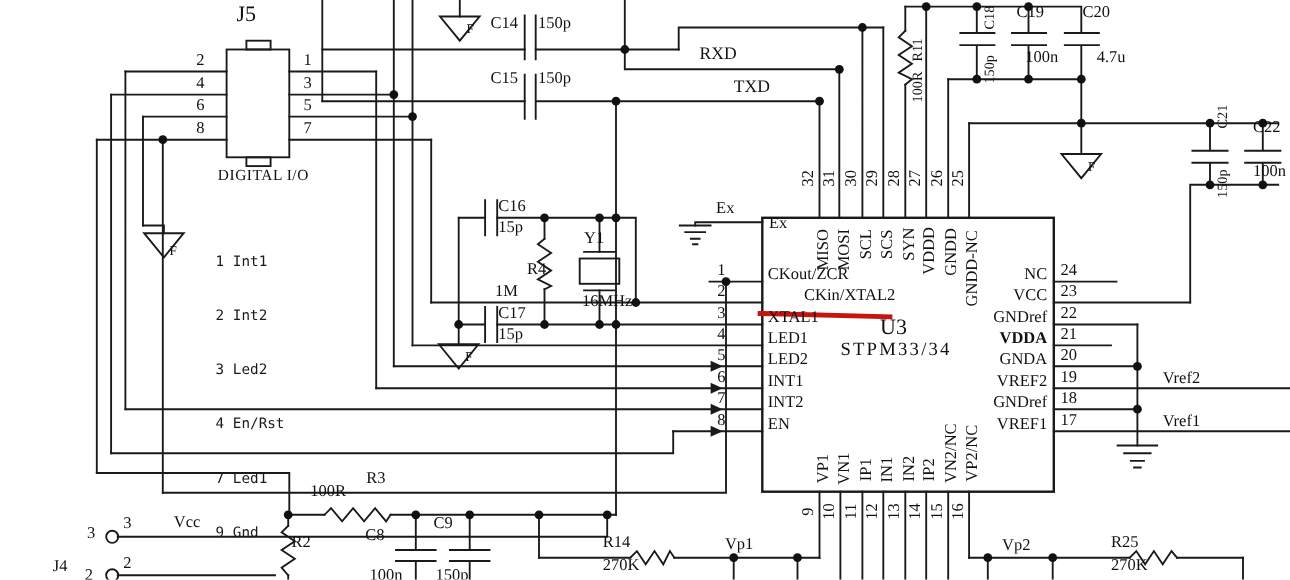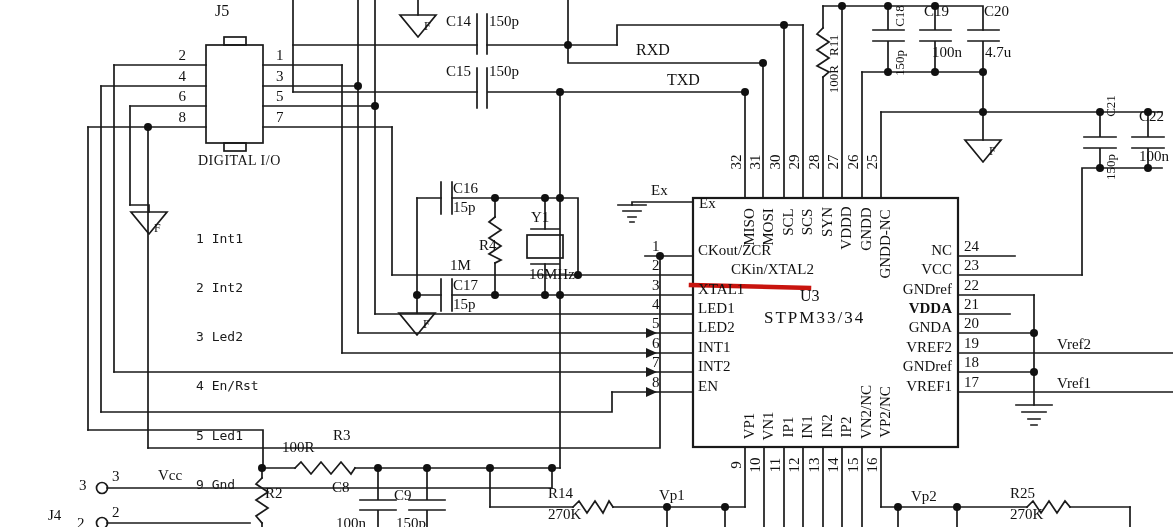--- a/index.html
+++ b/index.html
@@ -1,20 +1,20 @@
 <!DOCTYPE html>
 <html><head>
 <meta charset="utf-8">
 <style>
   html,body{margin:0;padding:0;background:#fff;}
   #stage{position:relative;width:1173px;height:527px;background:#fff;overflow:hidden;
          font-family:"Liberation Serif","DejaVu Serif",serif;color:#111;}
   #wires{position:absolute;left:0;top:0;}
   .t{position:absolute;white-space:nowrap;font-size:15px;line-height:1.05;color:#111;}
-  .big{font-size:16px;}
+  .big{font-size:20px;}
   .n17{font-size:16px;}
   .f{font-size:12px;}
   .m{position:absolute;white-space:pre;font-family:"DejaVu Sans Mono","Liberation Mono",monospace;
      font-size:13px;line-height:16.4px;color:#1a1a1a;}
   .v{position:absolute;white-space:nowrap;transform:translate(-50%,-50%) rotate(-90deg);
      font-size:15px;color:#111;}
   .vs{font-size:13px;}
   .ra{text-align:right;}
   .part{letter-spacing:2px;font-size:17px;}
   .gap{margin-left:9px;}
@@ -233,21 +233,21 @@
 <div class="t" style="left:276px;top:69px;">3</div>
 <div class="t" style="left:276px;top:89px;">5</div>
 <div class="t" style="left:276px;top:110px;">7</div>
 <div class="t" style="left:198px;top:154px;font-size:14px;letter-spacing:.5px;">DIGITAL I/O</div>
 
 <div class="m" style="left:196px;top:198px;">
   <div>1 Int1</div>
   <div>2 Int2</div>
   <div>3 Led2</div>
   <div>4 En/Rst</div>
-  <div>5 Led1</div>
+  <div>7 Led1</div>
   <div>9 Gnd</div>
   <div>7 Ckin</div>
   
 </div>
 
 <div class="t f" style="left:154px;top:222px;">F</div>
 <div class="t f" style="left:424px;top:20px;">F</div>
 <div class="t f" style="left:423px;top:318px;">F</div>
 <div class="t f" style="left:989px;top:145px;">F</div>
 
@@ -343,35 +343,35 @@
 <div class="v" style="left:827px;top:426px;">IN2</div>
 <div class="v" style="left:846px;top:427px;">IP2</div>
 <div class="v" style="left:866px;top:412px;">VN2/NC</div>
 <div class="v" style="left:885px;top:412px;">VP2/NC</div>
 
 <div class="v vs" style="left:900px;top:16px;">C18</div>
 <div class="v vs" style="left:900px;top:63px;">150p</div>
 <div class="t" style="left:924px;top:4px;">C19</div>
 <div class="t" style="left:932px;top:45px;">100n</div>
 <div class="t" style="left:984px;top:4px;">C20</div>
-<div class="t" style="left:985px;top:45px;">4.7u</div>
+<div class="t" style="left:985px;top:45px;padding-left:12px;">4.7u</div>
 <div class="v vs" style="left:834px;top:64px;"><span>100R</span><span class="gap">R11</span></div>
 <div class="v vs" style="left:1111px;top:106px;">C21</div>
 <div class="v vs" style="left:1111px;top:167px;">150p</div>
 <div class="t" style="left:1139px;top:109px;">C22</div>
 <div class="t" style="left:1139px;top:149px;">100n</div>
 
 <div class="t" style="left:1057px;top:337px;">Vref2</div>
 <div class="t" style="left:1057px;top:376px;">Vref1</div>
 
 <div class="t" style="left:282px;top:440px;">100R</div>
 <div class="t" style="left:333px;top:428px;">R3</div>
 <div class="t" style="left:265px;top:486px;">R2</div>
 <div class="t" style="left:332px;top:480px;">C8</div>
-<div class="t" style="left:394px;top:488px;">C9</div>
+<div class="t" style="left:394px;top:469px;">C9</div>
 <div class="t" style="left:336px;top:516px;">100n</div>
 <div class="t" style="left:396px;top:516px;">150p</div>
 <div class="t" style="left:548px;top:486px;">R14</div>
 <div class="t" style="left:548px;top:507px;">270K</div>
 <div class="t" style="left:659px;top:488px;">Vp1</div>
 <div class="t" style="left:911px;top:489px;">Vp2</div>
 <div class="t" style="left:1010px;top:486px;">R25</div>
 <div class="t" style="left:1010px;top:507px;">270K</div>
 
 <div class="t" style="left:79px;top:478px;">3</div>

